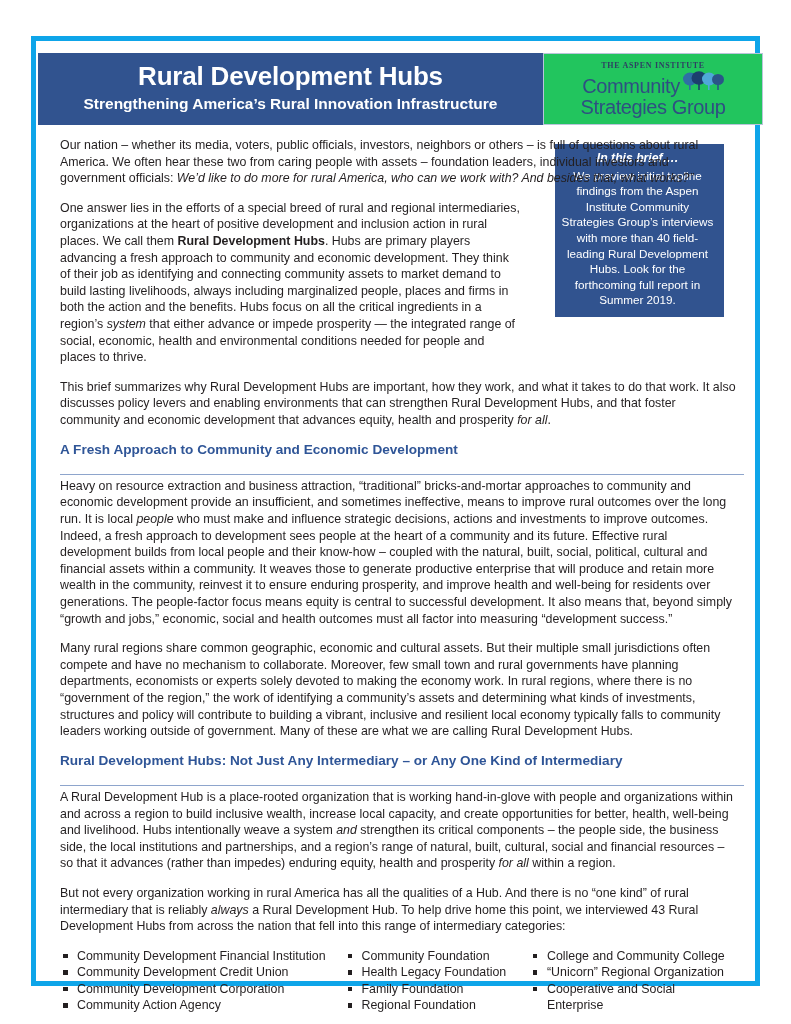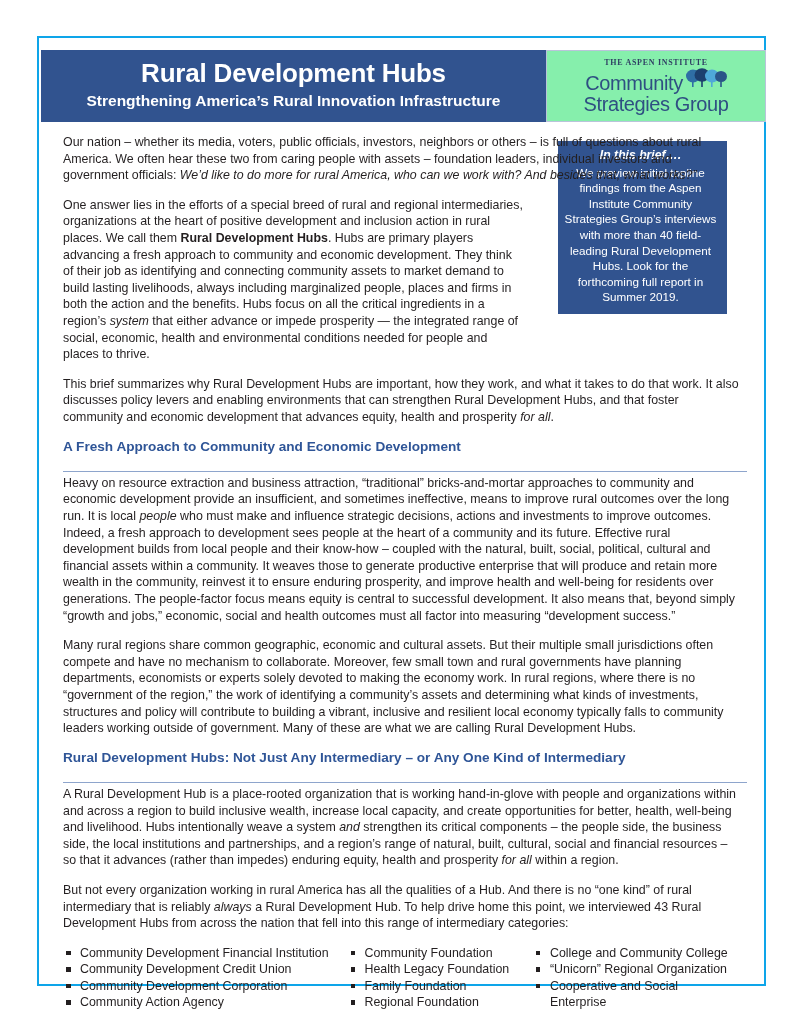--- a/index.html
+++ b/index.html
@@ -10,25 +10,25 @@
   body {
     width: 791px;
     height: 1024px;
     font-family: "Liberation Sans", sans-serif;
     color: #231f20;
     overflow: hidden;
   }
 
   .page {
     position: absolute;
-    left: 37px;
+    left: 31px;
     top: 36px;
     width: 729px;
     height: 950px;
-    border: 2px solid #0ea5e9;
+    border: 5px solid #0ea5e9;
     box-sizing: border-box;
     background: #ffffff;
   }
 
   
   .header {
     position: absolute;
     left: 2px;
     top: 12px;
     width: 725px;
@@ -54,21 +54,21 @@
     margin-bottom: 4px;
   }
   .header-subtitle {
     color: #ffffff;
     font-size: 15.5px;
     font-weight: bold;
     line-height: 1.1;
   }
   .header-logo-block {
     width: 220px;
-    background: #86efac;
+    background: #22c55e;
     border: 1px solid #b9c4da;
     box-sizing: border-box;
     display: flex;
     flex-direction: column;
     align-items: center;
     justify-content: center;
   }
   .logo-eyebrow {
     font-family: "Liberation Serif", serif;
     font-size: 8px;

